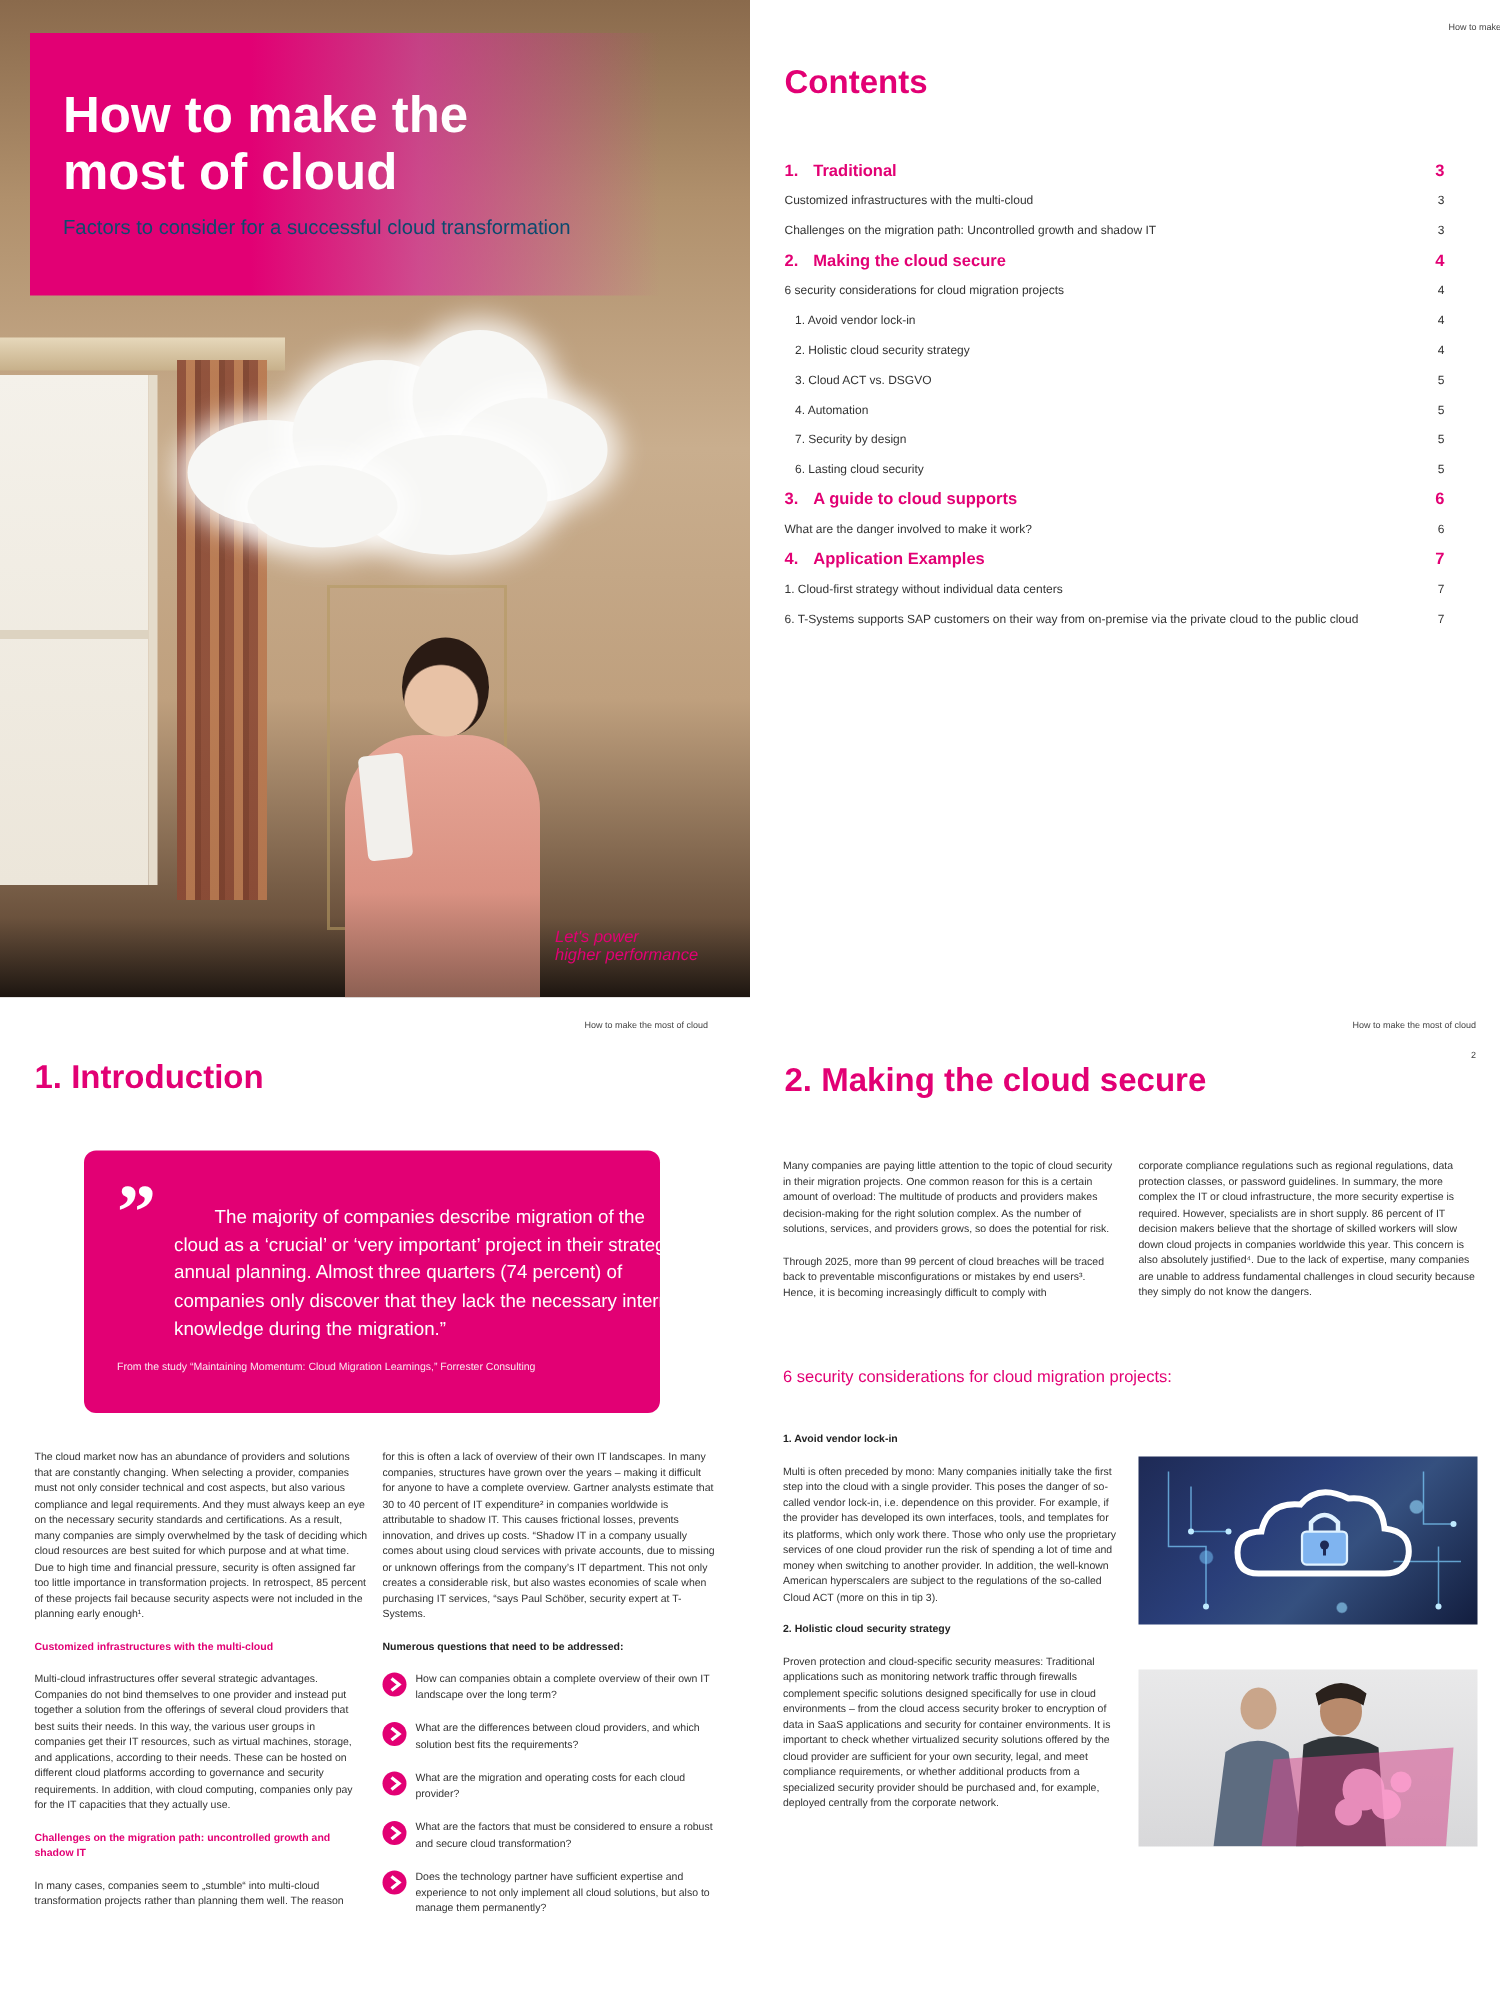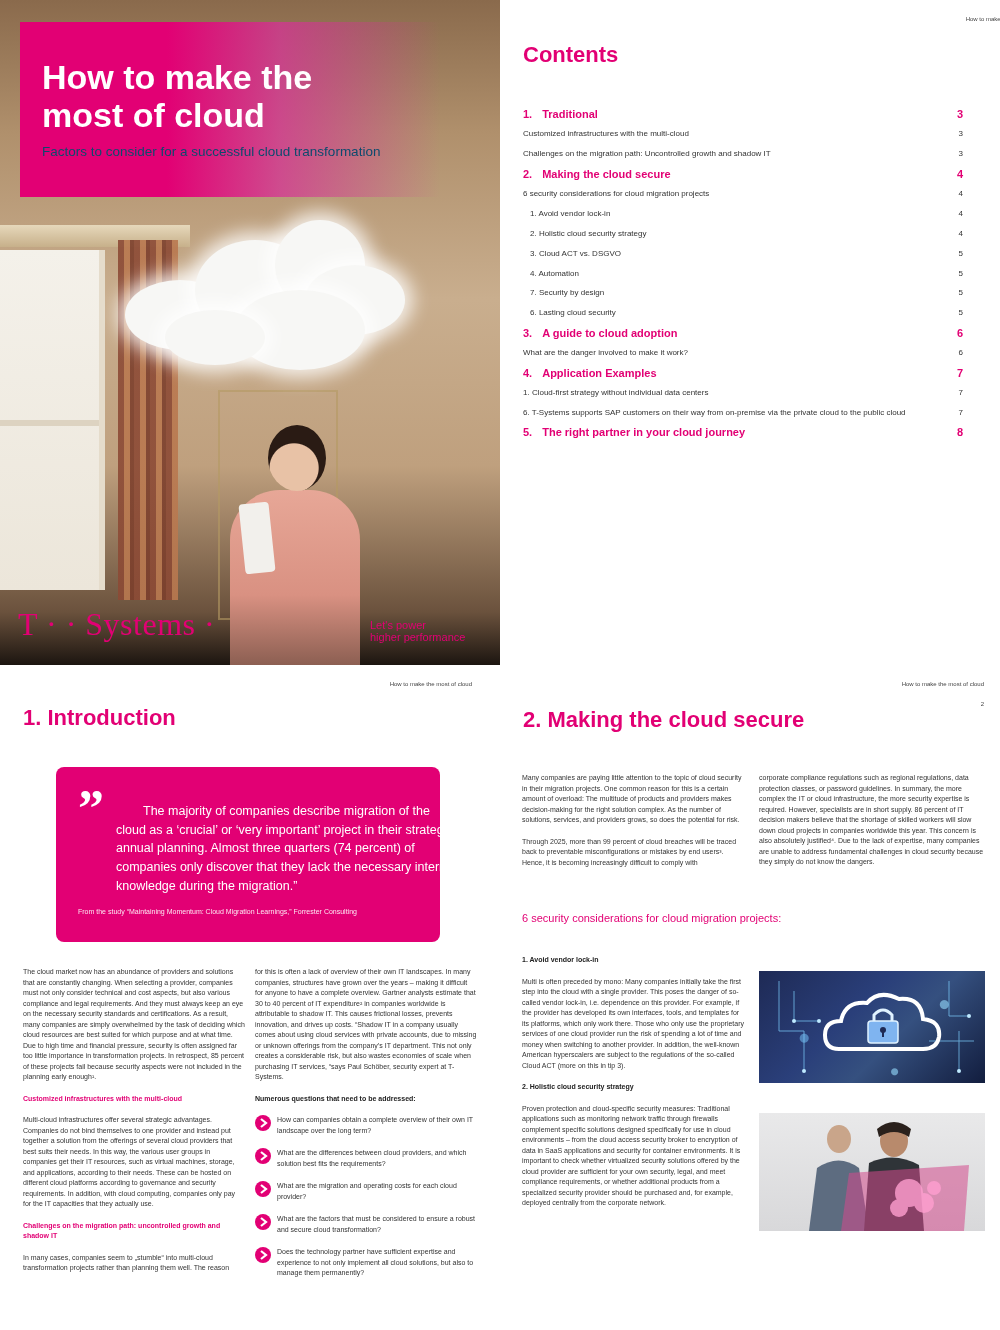--- a/index.html
+++ b/index.html
@@ -70,21 +70,21 @@
     color: #fff; font-weight: 700; font-size: 34px; line-height: 38px;
   }
   .cover-subtitle {
     position: absolute; left: 42px; top: 144px; color: #0c4a6e; font-size: 13.5px;
   }
   .cover-logo {
     position: absolute; left: 18px; top: 606px; color: #e20074;
     font-family: "Liberation Serif", serif; font-size: 32px; letter-spacing: 0.5px; white-space: nowrap;
   }
   .cover-tagline {
-    position: absolute; left: 370px; top: 619px; color: #e20074; font-size: 11px; line-height: 12px;
+    position: absolute; left: 370px; top: 619px; color: #e20074; font-size: 11px; line-height: 12px; font-style: italic;
   }
 
   
   .running-head {
     position: absolute; right: 16px; top: 16px; font-size: 6px; color: #444;
   }
   .page-number {
     position: absolute; right: 16px; top: 36px; font-size: 6px; color: #444;
   }
   .h1 {
@@ -169,21 +169,20 @@
     <span style="left:80px;top:100px;width:100px;height:55px;"></span>
   </div>
   <div class="cover-woman-body"></div>
   <div class="cover-woman-head"></div>
   <div class="cover-tablet"></div>
 
   <div class="cover-title-box"></div>
   <h1 class="cover-title">How to make the most of cloud</h1>
   <div class="cover-subtitle">Factors to consider for a successful cloud transformation</div>
 
-  <div class="cover-logo">T · · Systems ·</div>
   <div class="cover-tagline">
     <div>Let's power</div>
     <div>higher performance</div>
   </div>
 </section>
 
 <section class="page" id="p2">
   <div class="running-head">How to make the most of cloud</div>
   <h2 class="h1" style="top:42px;">Contents</h2>
   <div class="toc" id="toc">
@@ -225,42 +224,38 @@
       </div>
       <div class="toc-row sub">
         <span class="toc-label"><span>7. Security by design</span></span>
         <span class="toc-page">5</span>
       </div>
       <div class="toc-row sub">
         <span class="toc-label"><span>6. Lasting cloud security</span></span>
         <span class="toc-page">5</span>
       </div>
       <div class="toc-row major">
-        <span class="toc-label"><span class="toc-num">3.</span><span>A guide to cloud adoption</span></span>
+        <span class="toc-label"><span class="toc-num">3.</span><span>A guide to cloud supports</span></span>
         <span class="toc-page">6</span>
       </div>
       <div class="toc-row minor">
         <span class="toc-label"><span>What are the danger involved to make it work?</span></span>
         <span class="toc-page">6</span>
       </div>
       <div class="toc-row major">
         <span class="toc-label"><span class="toc-num">4.</span><span>Application Examples</span></span>
         <span class="toc-page">7</span>
       </div>
       <div class="toc-row minor">
         <span class="toc-label"><span>1. Cloud-first strategy without individual data centers</span></span>
         <span class="toc-page">7</span>
       </div>
       <div class="toc-row minor">
         <span class="toc-label"><span>6. T-Systems supports SAP customers on their way from on-premise via the private cloud to the public cloud</span></span>
         <span class="toc-page">7</span>
-      </div>
-      <div class="toc-row major">
-        <span class="toc-label"><span class="toc-num">5.</span><span>The right partner in your cloud journey</span></span>
-        <span class="toc-page">8</span>
       </div>
     </div>
 </section>
 
 <section class="page" id="p3">
   <div class="running-head" style="right:28px;">How to make the most of cloud</div>
   <h2 class="h1" style="top:40px;">1.  Introduction</h2>
 
   <div class="quote-box">
     <div class="quote-mark">”</div>

